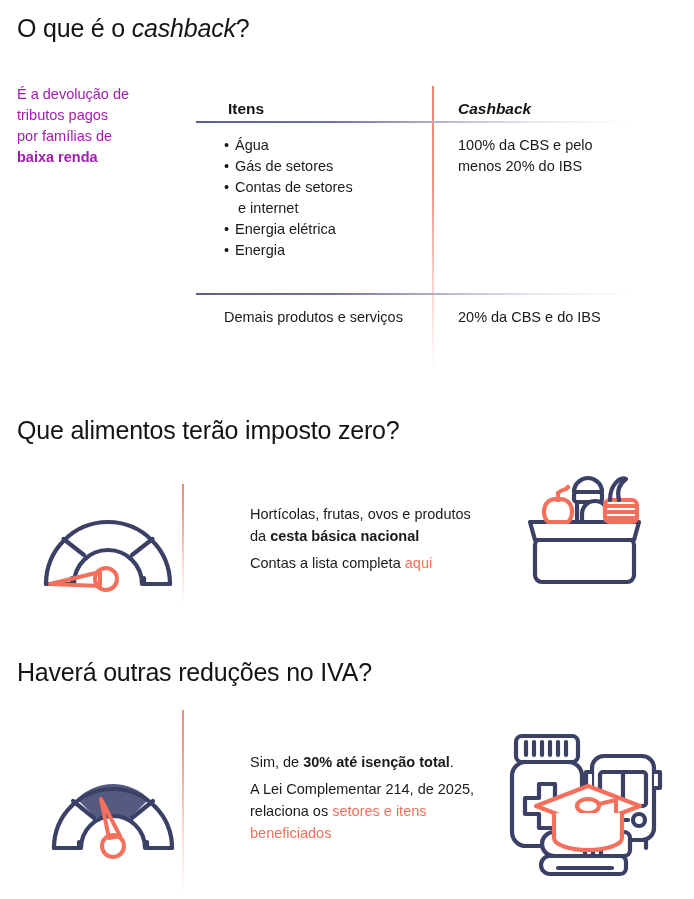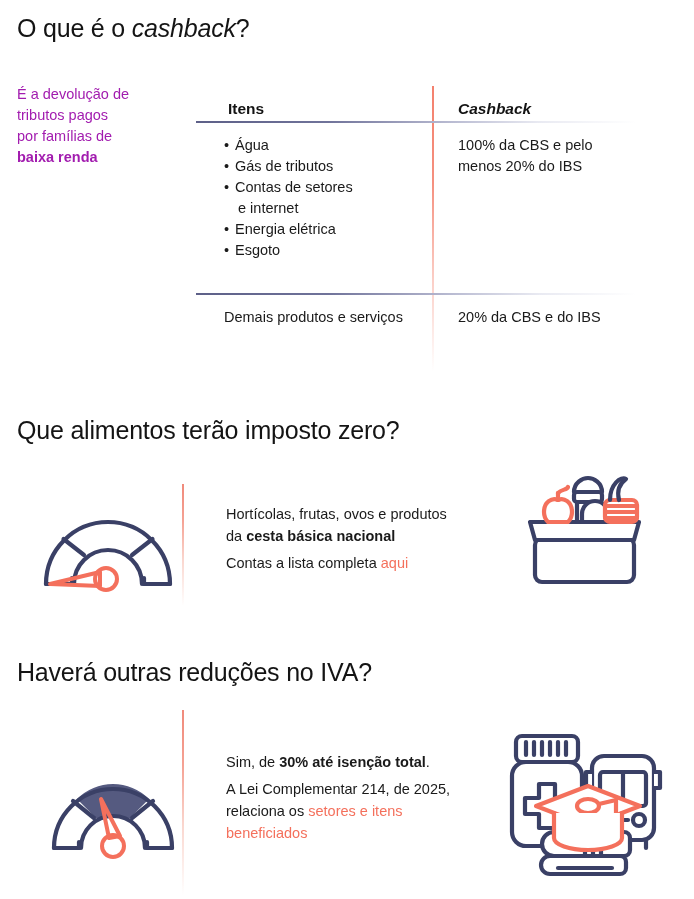--- a/index.html
+++ b/index.html
@@ -107,20 +107,21 @@
     background: linear-gradient(to bottom, #f08a7b 0%, #f5a294 30%, #fad6ce 62%, rgba(255,255,255,0) 100%);
   }
   #vline-2 { left: 182px; top: 484px; height: 122px; }
   #vline-3 { left: 182px; top: 710px; height: 185px; }
 
   .body-text {
     position: absolute;
     font-size: 14.5px;
     line-height: 22px;
     color: #1a1a1a;
+    margin-left: 24px;
   }
   .body-text b { font-weight: 700; }
   .lnk { color: #f4705c; }
   #text-2 { left: 226px; top: 503px; width: 275px; }
   #text-2 .ln2 { margin-top: 5px; }
   #text-3 { left: 226px; top: 751px; width: 250px; }
   #text-3 .ln2 { margin-top: 5px; }
 
   .icon-box { position: absolute; }
   #gauge-1 { left: 38px; top: 492px; width: 140px; height: 105px; }
@@ -149,25 +150,25 @@
   <div class="table-wrap">
     <div class="col-divider"></div>
     <div class="hrule" id="hrule-1"></div>
     <div class="hrule" id="hrule-2"></div>
 
     <div class="th" id="th-itens">Itens</div>
     <div class="th" id="th-cashback">Cashback</div>
 
     <div class="cell" id="cell-items">
       <span class="li">Água</span>
-      <span class="li">Gás de tributos</span>
+      <span class="li">Gás de setores</span>
       <span class="li">Contas de setores</span>
       <span class="cont" style="padding-left:14px; display:block;">e internet</span>
       <span class="li">Energia elétrica</span>
-      <span class="li">Esgoto</span>
+      <span class="li">Energia</span>
     </div>
 
     <div class="cell" id="cell-cb1">100% da CBS e pelo menos 20% do IBS</div>
     <div class="cell" id="cell-items2">Demais produtos e serviços</div>
     <div class="cell" id="cell-cb2">20% da CBS e do IBS</div>
   </div>
 
   <div class="section-title" id="title-2">Que alimentos terão imposto zero?</div>
 
   <div class="vline" id="vline-2"></div>

